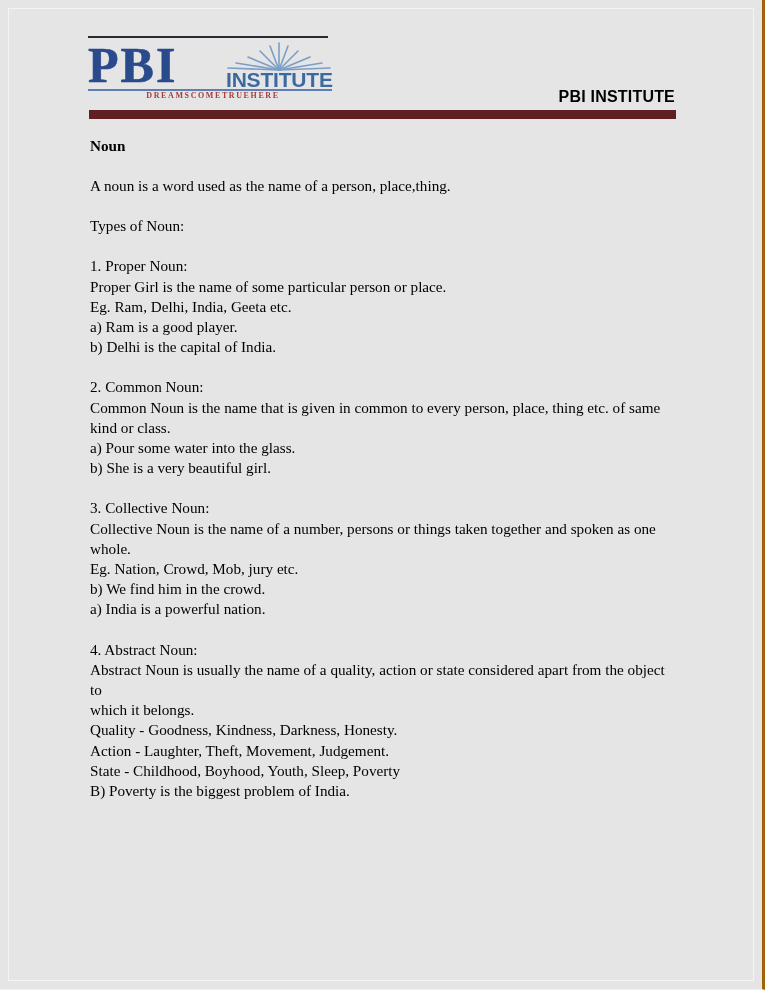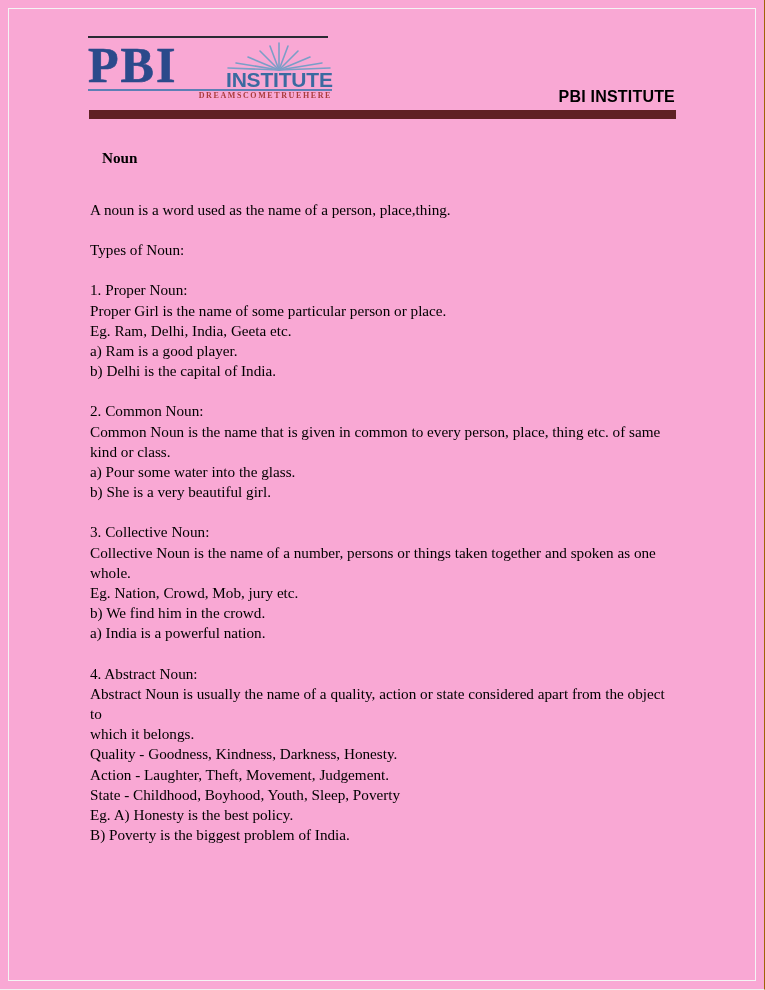--- a/index.html
+++ b/index.html
@@ -15,23 +15,23 @@
     position: relative;
     overflow: hidden;
   }
 
   .page {
     position: absolute;
     left: 0;
     top: 0;
     width: 765px;
     height: 990px;
-    background: #f9a8d4;
+    background: #e5e5e5;
     box-sizing: border-box;
-    border-right: 1px solid #a16207;
+    border-right: 3px solid #a16207;
     border-bottom: 1px solid #f0f0f0;
   }
 
   .page-inner {
     position: absolute;
     left: 8px;
     top: 8px;
     right: 8px;
     bottom: 8px;
     border: 1px solid #f4f4f4;
@@ -123,21 +123,21 @@
     height: 1.5px;
     background: #5d7fb5;
   }
 
   .logo-tagline {
     position: absolute;
     left: 6px;
     top: 55px;
     width: 238px;
     display: flex;
-    justify-content: flex-end;
+    justify-content: center;
     font-family: "Liberation Serif", "DejaVu Serif", serif;
     font-weight: bold;
     font-size: 8px;
     line-height: 10px;
     letter-spacing: 1.6px;
     color: #a83c3c;
   }
 
   .header-title {
     position: absolute;
@@ -170,21 +170,21 @@
     top: 136px;
     width: 590px;
     font-size: 15.2px;
     line-height: 20.2px;
   }
 
   .doc-title {
     font-weight: bold;
     font-size: 15.2px;
     line-height: 20px;
-    margin: 12px;
+    margin: 0;
   }
 
   .para {
     margin: 0;
     white-space: normal;
   }
 
   .gap-lg { height: 20px; }
   .gap-md { height: 20px; }
 
@@ -275,18 +275,17 @@
           <div class="para line">a) India is a powerful nation.</div>
         </div>
         <div class="gap-md"></div>
         <div class="block">
           <div class="para">4. Abstract Noun:</div>
           <div class="para line">Abstract Noun is usually the name of a quality, action or state considered apart from the object to</div>
           <div class="para line">which it belongs.</div>
           <div class="para line">Quality - Goodness, Kindness, Darkness, Honesty.</div>
           <div class="para line">Action - Laughter, Theft, Movement, Judgement.</div>
           <div class="para line">State - Childhood, Boyhood, Youth, Sleep, Poverty</div>
-          <div class="para line">Eg. A) Honesty is the best policy.</div>
           <div class="para line">B) Poverty is the biggest problem of India.</div>
         </div>
       </div>
   </div>
 </div>
 
 </body></html>

